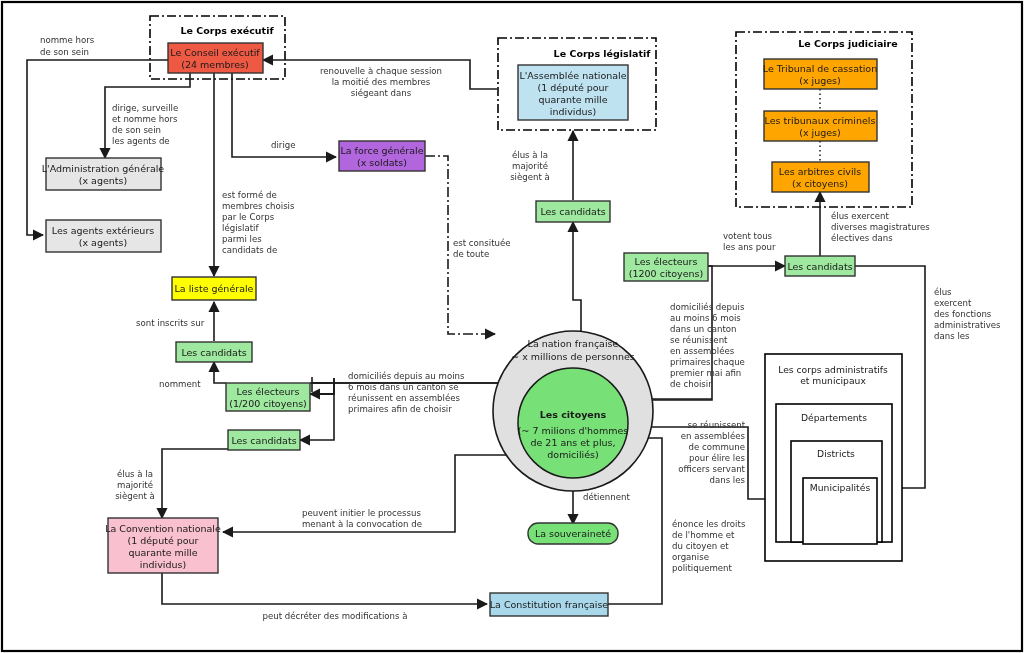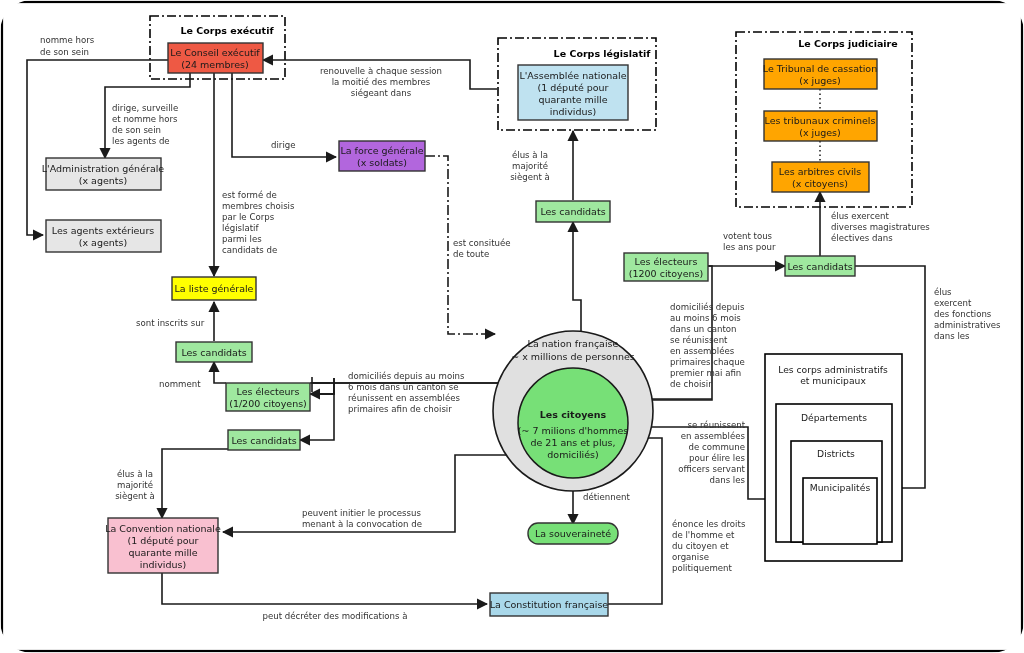--- a/index.html
+++ b/index.html
@@ -7,21 +7,20 @@
     padding: 0;
     background: #ffffff;
     font-family: "DejaVu Sans", "Liberation Sans", sans-serif;
   }
   #stage {
     position: relative;
     width: 1024px;
     height: 653px;
     background: #ffffff;
     overflow: hidden;
-    border-radius: 32px;
   }
   svg#diagram {
     display: block;
     width: 1024px;
     height: 653px;
   }
   .node-label {
     font-family: "DejaVu Sans", "Liberation Sans", sans-serif;
     font-size: 9.5px;
     fill: #1a1a1a;

